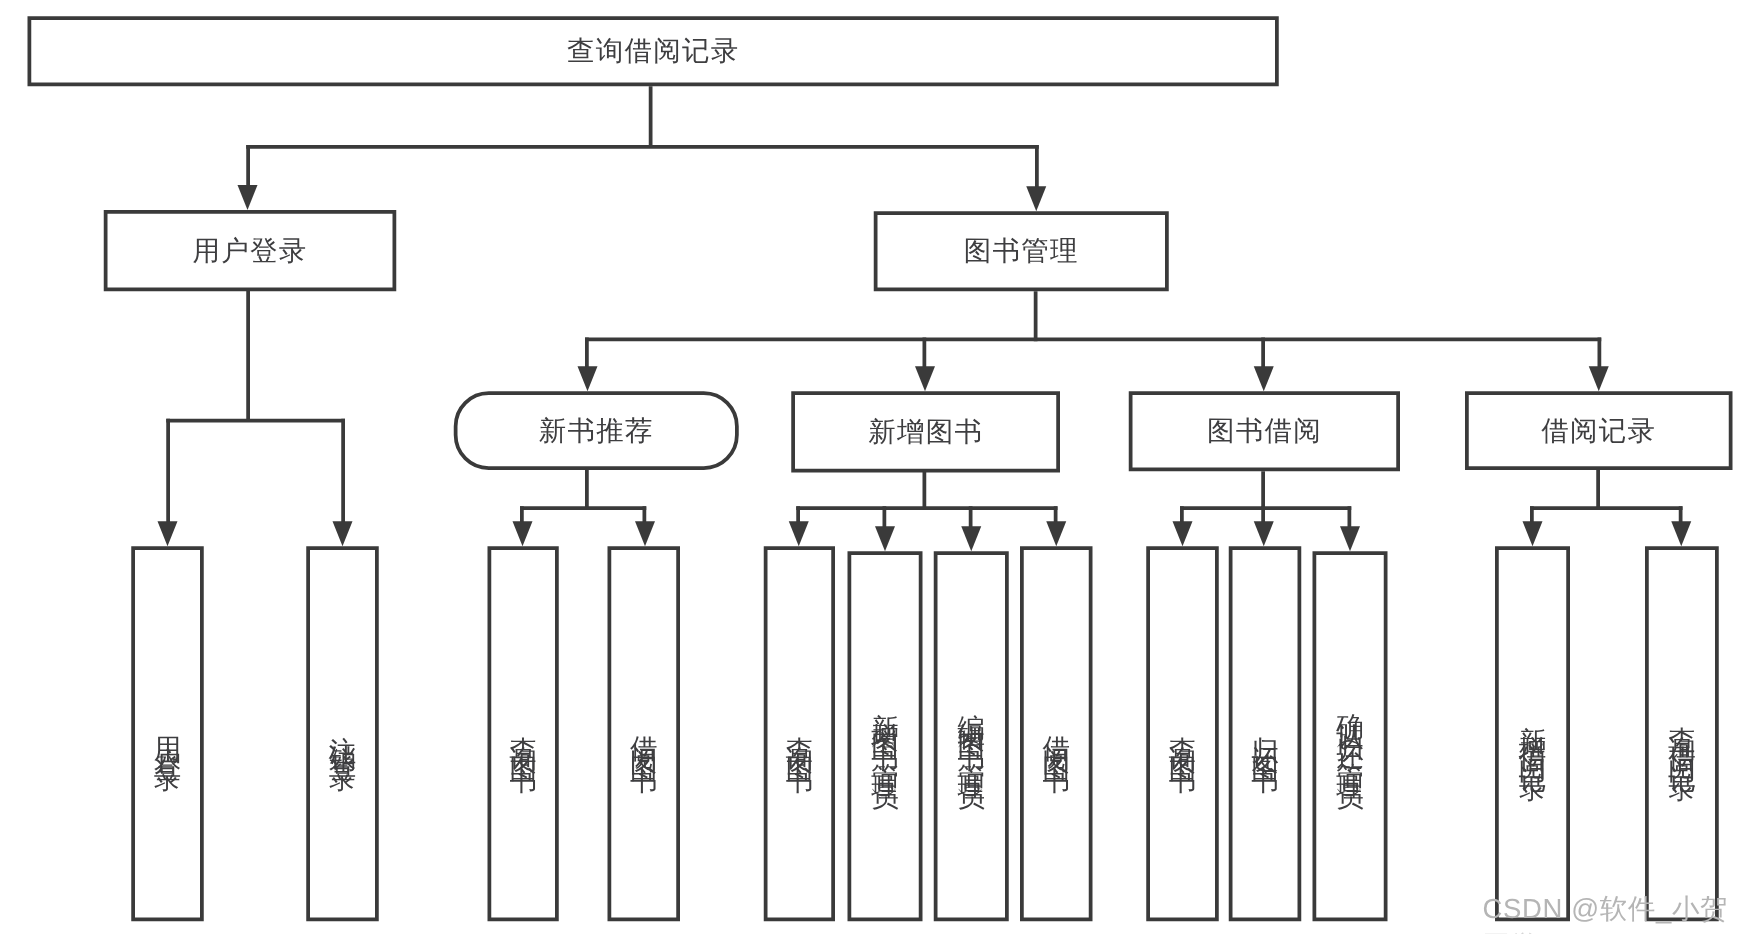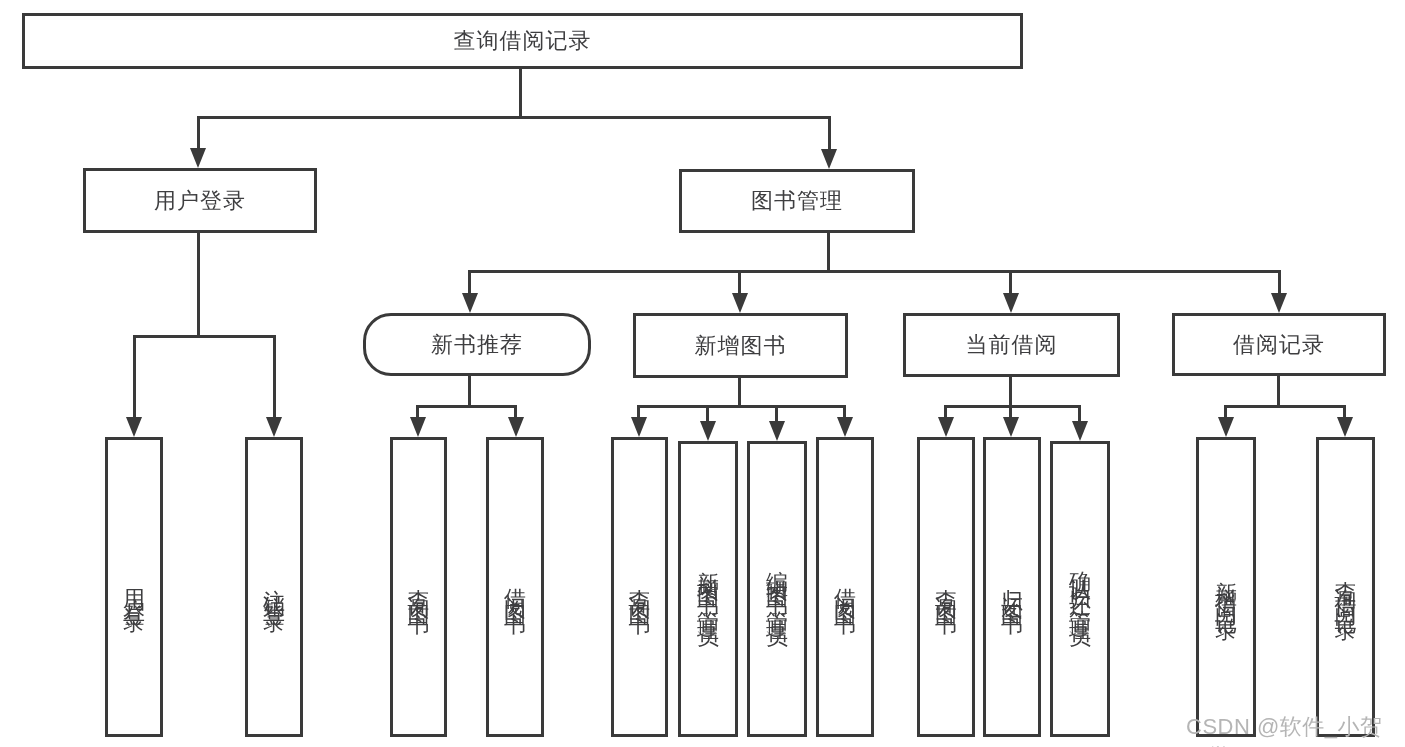--- a/index.html
+++ b/index.html
@@ -41,21 +41,21 @@
   <div class="vline" style="left:519px;top:69px;height:48px;"></div>
   <div class="hline" style="left:197px;top:116px;width:634px;"></div>
   <div class="vline" style="left:197px;top:116px;height:34px;"></div>
   <div class="arrow" style="left:190px;top:148px;"></div>
   <div class="vline" style="left:828px;top:116px;height:34px;"></div>
   <div class="arrow" style="left:821px;top:149px;"></div>
 
   <div class="box" style="left:83px;top:168px;width:234px;height:65px;">
     <span>用户登录</span>
   </div>
-  <div class="box" style="left:679px;top:169px;width:236px;height:64px;">
+  <div class="box" style="left:699px;top:169px;width:236px;height:64px;">
     <span>图书管理</span>
   </div>
 
   <div class="vline" style="left:197px;top:232px;height:105px;"></div>
   <div class="hline" style="left:133px;top:335px;width:143px;"></div>
   <div class="vline" style="left:133px;top:335px;height:86px;"></div>
   <div class="arrow" style="left:126px;top:417px;"></div>
   <div class="vline" style="left:273px;top:335px;height:86px;"></div>
   <div class="arrow" style="left:266px;top:417px;"></div>
 
@@ -70,21 +70,21 @@
   <div class="vline" style="left:1278px;top:270px;height:25px;"></div>
   <div class="arrow" style="left:1271px;top:293px;"></div>
 
   <div class="box" style="left:363px;top:313px;width:228px;height:63px;border-radius:28px;">
     <span>新书推荐</span>
   </div>
   <div class="box" style="left:633px;top:313px;width:215px;height:65px;">
     <span>新增图书</span>
   </div>
   <div class="box" style="left:903px;top:313px;width:217px;height:64px;">
-    <span>当前借阅</span>
+    <span>图书借阅</span>
   </div>
   <div class="box" style="left:1172px;top:313px;width:214px;height:63px;">
     <span>借阅记录</span>
   </div>
 
   <div class="vline" style="left:468px;top:376px;height:31px;"></div>
   <div class="hline" style="left:416px;top:405px;width:101px;"></div>
   <div class="vline" style="left:416px;top:405px;height:16px;"></div>
   <div class="arrow" style="left:410px;top:417px;"></div>
   <div class="vline" style="left:514px;top:405px;height:16px;"></div>

